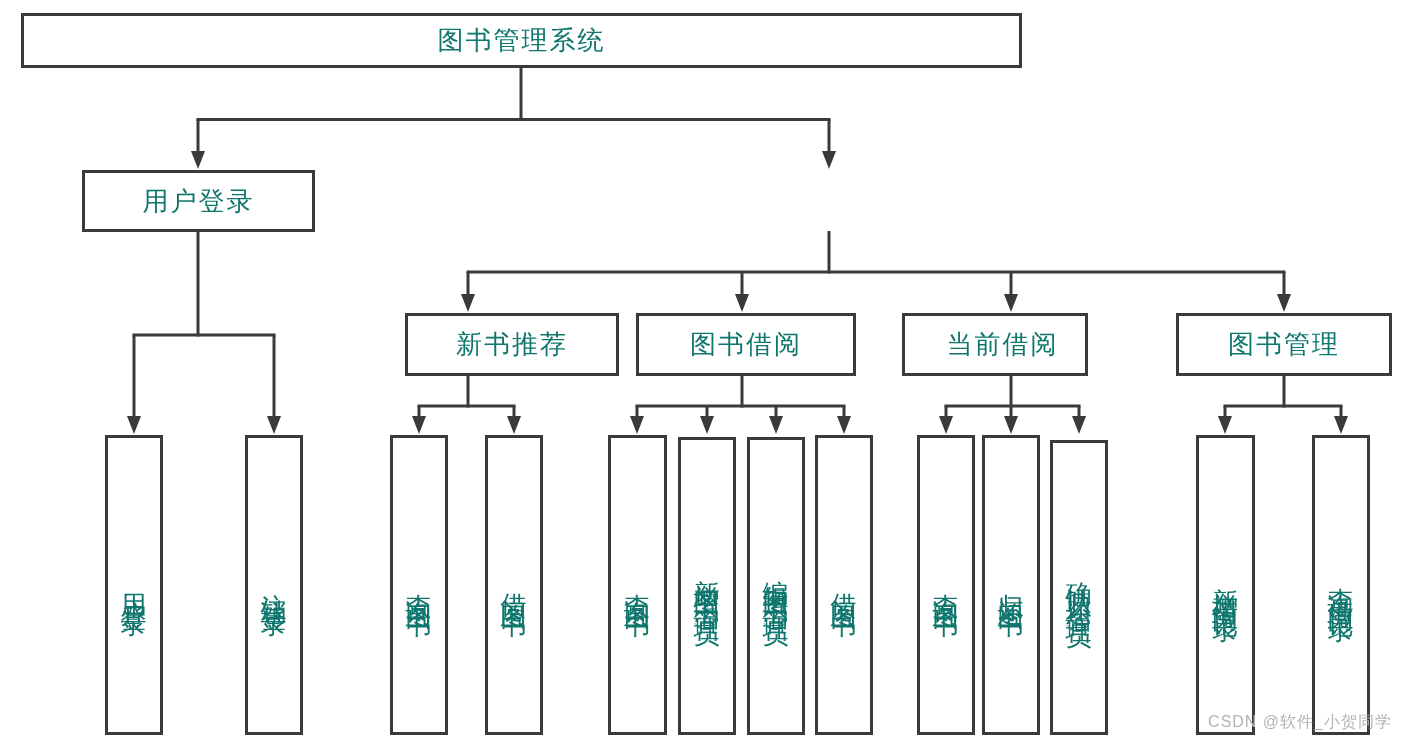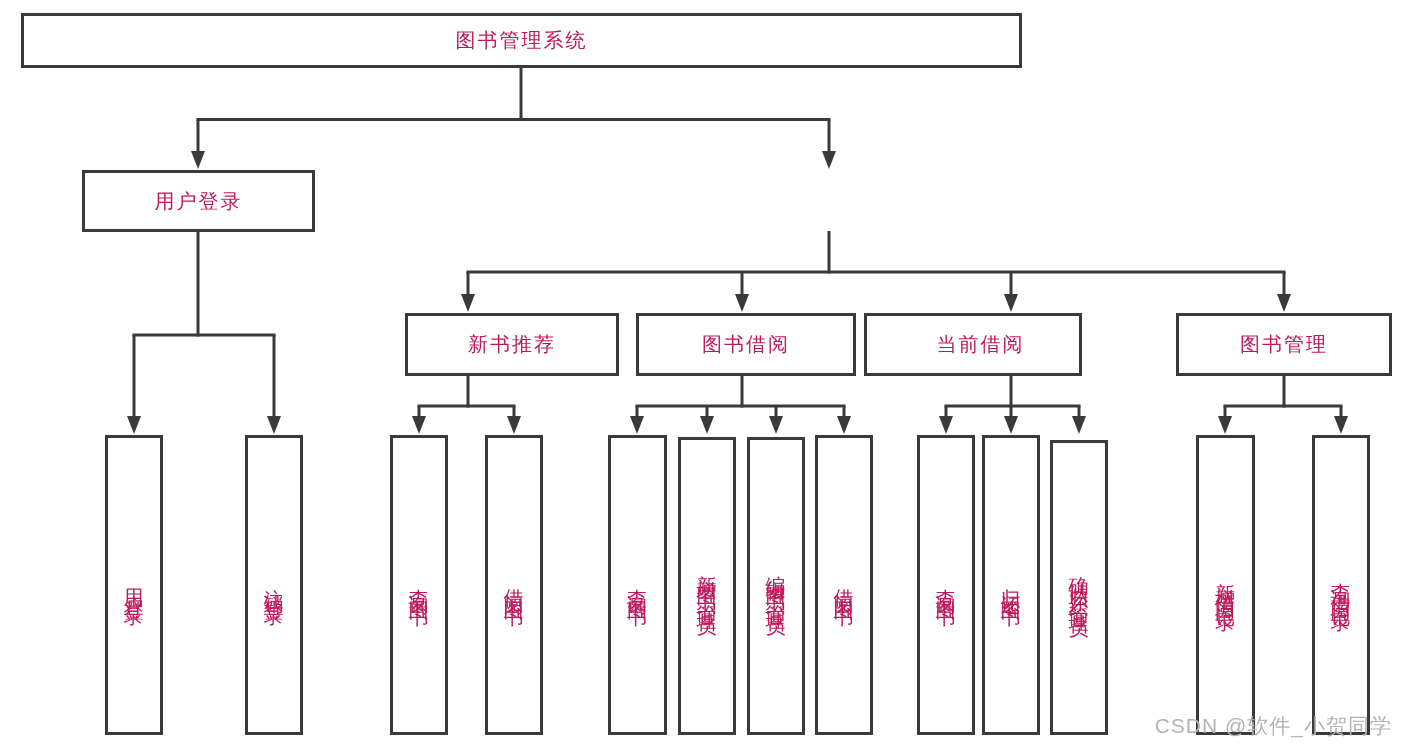--- a/index.html
+++ b/index.html
@@ -19,43 +19,43 @@
     position: absolute;
     left: 0;
     top: 0;
     z-index: 1;
   }
   .node {
     position: absolute;
     box-sizing: border-box;
     border: 3px solid #3a3a3a;
     background: #ffffff;
-    color: #be185d;
+    color: #0f766e;
     display: flex;
     align-items: center;
     justify-content: center;
-    font-size: 20px;
+    font-size: 26px;
     z-index: 2;
   }
   .node.h {
     letter-spacing: 2px;
     text-align: center;
   }
   .node.v {
     writing-mode: vertical-rl;
     text-orientation: mixed;
     letter-spacing: 6px;
     line-height: 1;
     padding: 6px 0;
   }
   #watermark {
     position: absolute;
     right: 13px;
     top: 712px;
-    font-size: 21px;
+    font-size: 16px;
     color: #b3b3b3;
     letter-spacing: 1px;
     z-index: 3;
     white-space: nowrap;
   }
   line { stroke: #3a3a3a; stroke-width: 3; }
   polygon { fill: #3a3a3a; }
 </style>
 </head>
 <body>
@@ -123,21 +123,21 @@
     <line x1="1341" y1="406" x2="1341" y2="418"></line>
     <polygon points="1334,416 1348,416 1341,434"></polygon>
   </svg>
 
   <div class="node h" style="left:21px; top:13px; width:1001px; height:55px;">图书管理系统</div>
 
   <div class="node h" style="left:82px; top:170px; width:233px; height:62px;">用户登录</div>
 
   <div class="node h" style="left:361px; top:313px; width:214px; height:63px;margin-left:44px;">新书推荐</div>
   <div class="node h" style="left:636px; top:313px; width:220px; height:63px;">图书借阅</div>
-  <div class="node h" style="left:864px; top:313px; width:218px; height:63px;padding-left:15px;">当前借阅</div>
+  <div class="node h" style="left:902px; top:313px; width:186px; height:63px;padding-left:15px;">当前借阅</div>
   <div class="node h" style="left:1176px; top:313px; width:216px; height:63px;">图书管理</div>
 
   <div class="node v" style="left:105px; top:435px; width:58px; height:300px;">用户登录</div>
   <div class="node v" style="left:245px; top:435px; width:58px; height:300px;">注销登录</div>
 
   <div class="node v" style="left:390px; top:435px; width:58px; height:300px;">查询图书</div>
   <div class="node v" style="left:485px; top:435px; width:58px; height:300px;">借阅图书</div>
 
   <div class="node v" style="left:608px; top:435px; width:59px; height:300px;">查询图书</div>
   <div class="node v" style="left:678px; top:437px; width:58px; height:298px;">新增图书（管理员）</div>

